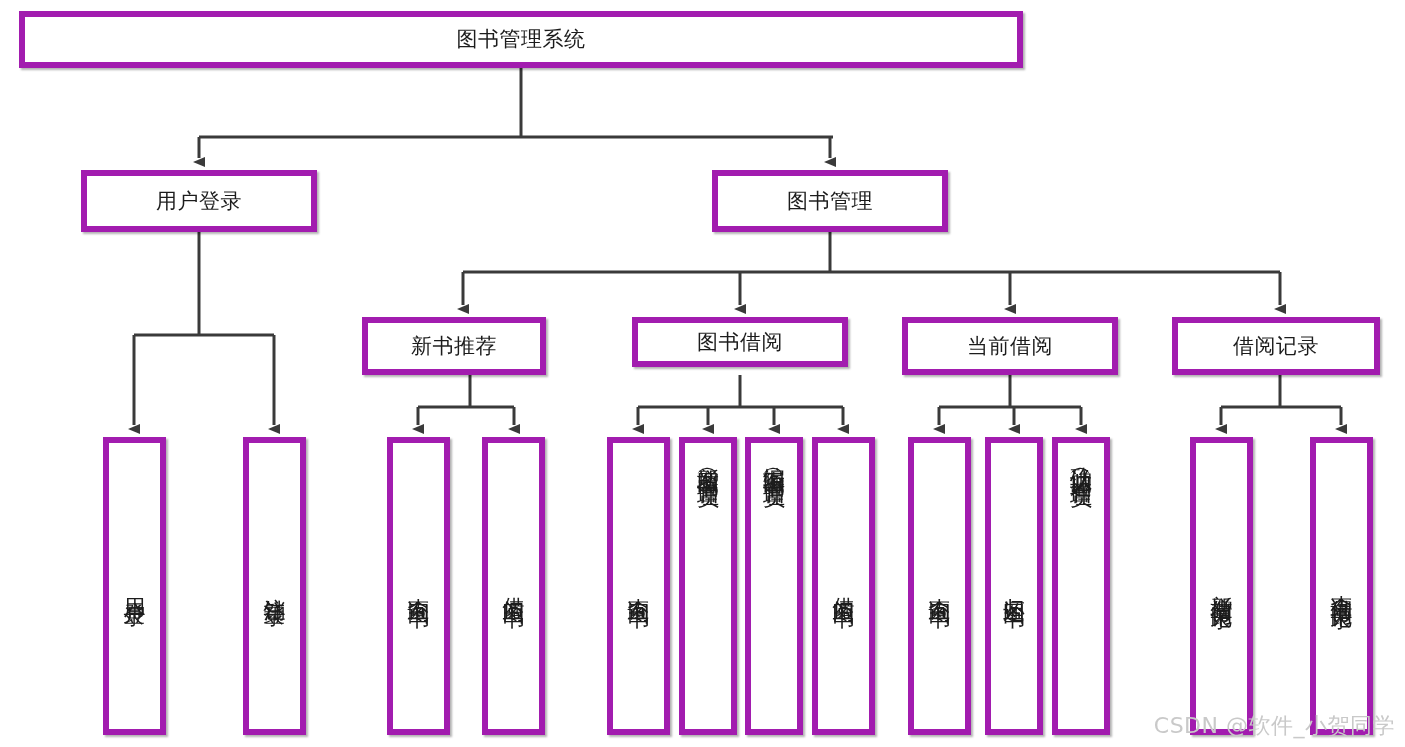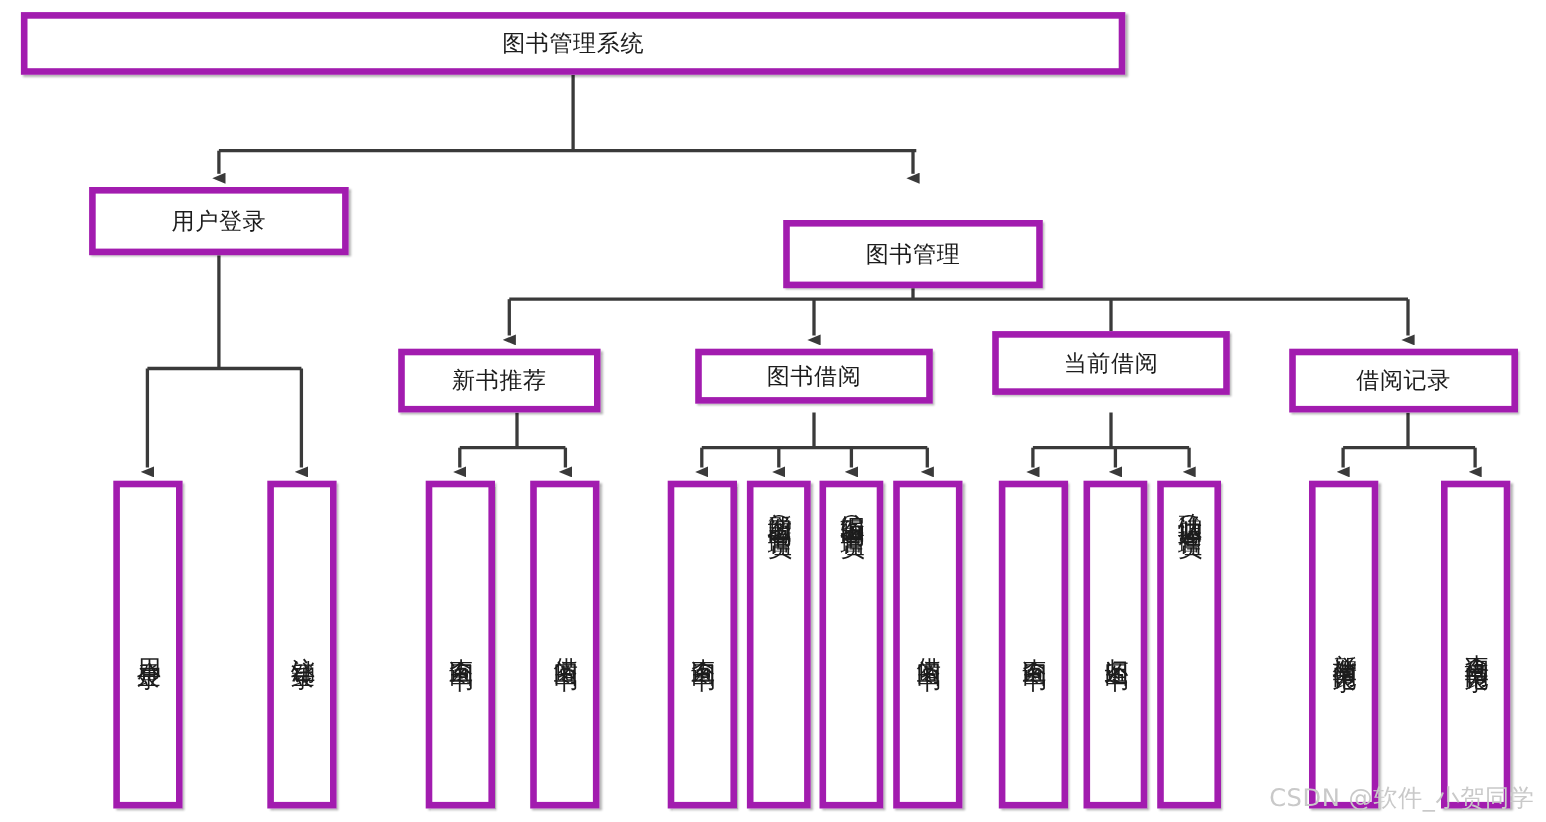--- a/index.html
+++ b/index.html
@@ -126,31 +126,31 @@
     </g>
   </svg>
 
   <div class="node" style="left:19px; top:11px; width:1004px; height:57px;">
     <span class="lbl">图书管理系统</span>
   </div>
 
   <div class="node" style="left:81px; top:170px; width:236px; height:62px;">
     <span class="lbl">用户登录</span>
   </div>
-  <div class="node" style="left:712px; top:170px; width:236px; height:62px;margin-top:30px;">
+  <div class="node" style="left:712px; top:170px; width:236px; height:62px;">
     <span class="lbl">图书管理</span>
   </div>
 
   <div class="node" style="left:362px; top:317px; width:184px; height:58px;">
     <span class="lbl">新书推荐</span>
   </div>
   <div class="node" style="left:632px; top:317px; width:216px; height:50px;">
     <span class="lbl">图书借阅</span>
   </div>
-  <div class="node" style="left:902px; top:301px; width:216px; height:58px;">
+  <div class="node" style="left:902px; top:317px; width:216px; height:58px;">
     <span class="lbl">当前借阅</span>
   </div>
   <div class="node" style="left:1172px; top:317px; width:208px; height:58px;">
     <span class="lbl">借阅记录</span>
   </div>
 
   <div class="node vert pad-mid" style="left:103px; top:437px; width:63px; height:298px;">
     <span class="lbl">用户登录</span>
   </div>
   <div class="node vert pad-mid" style="left:243px; top:437px; width:63px; height:298px;">

